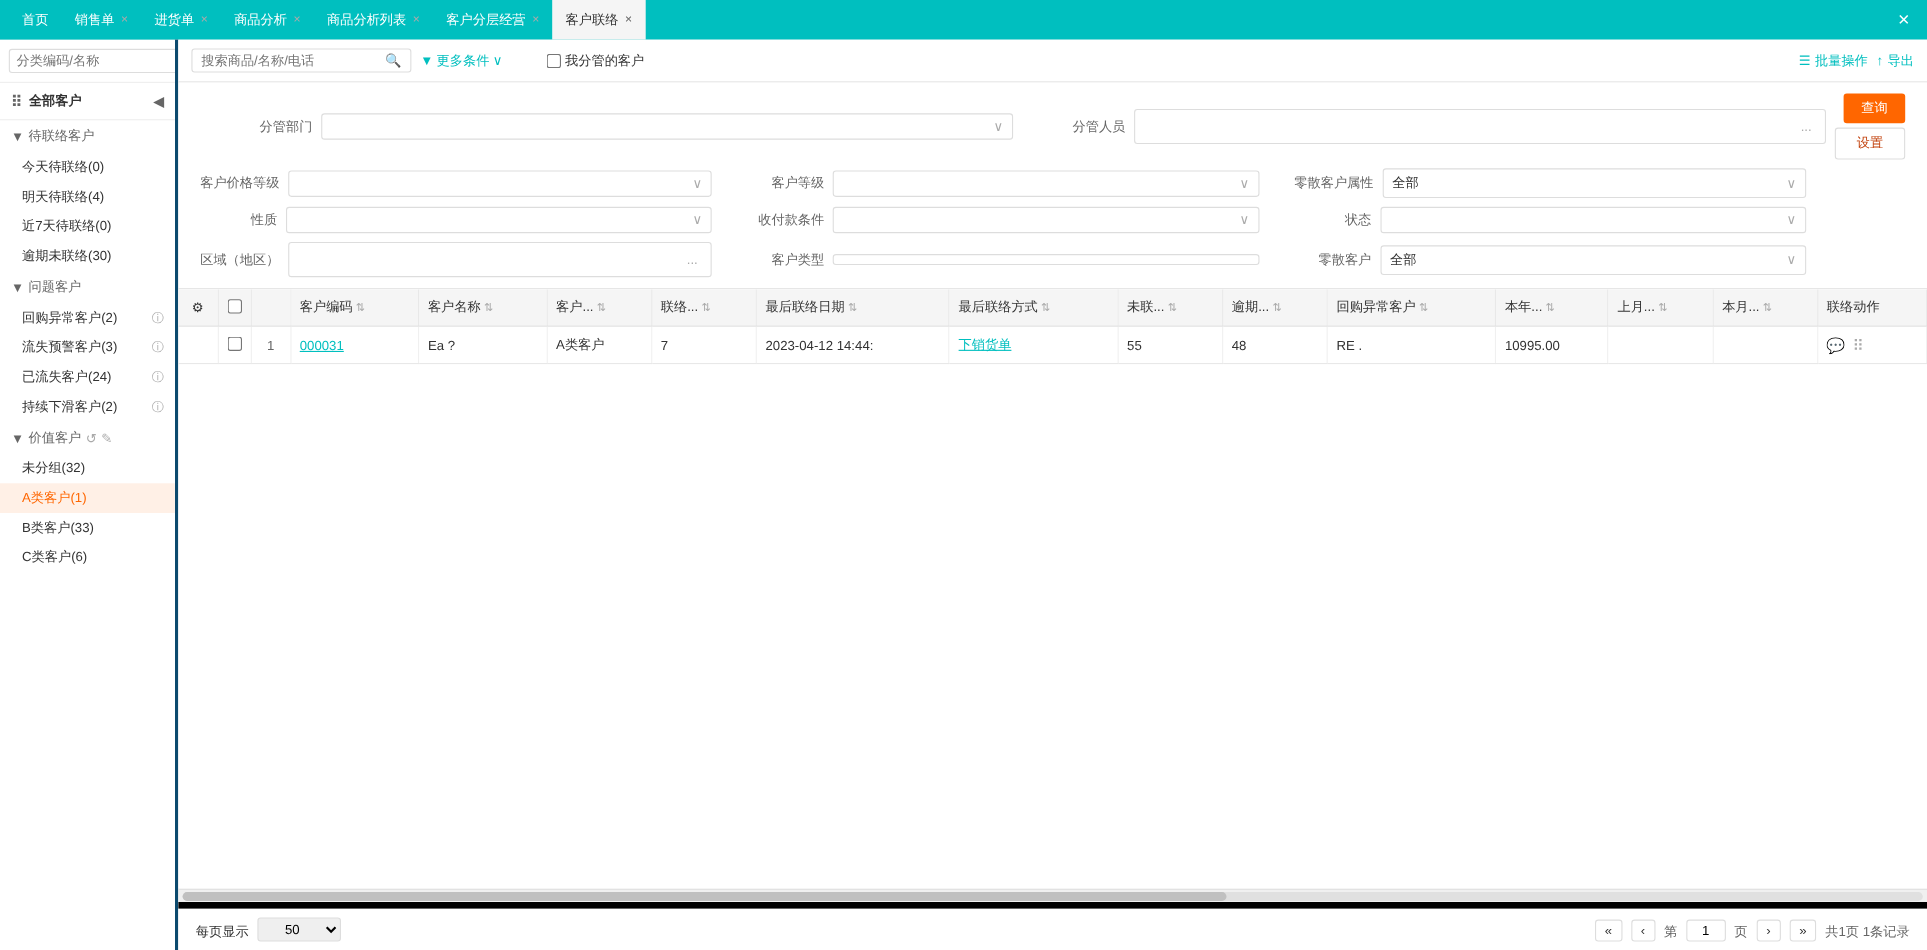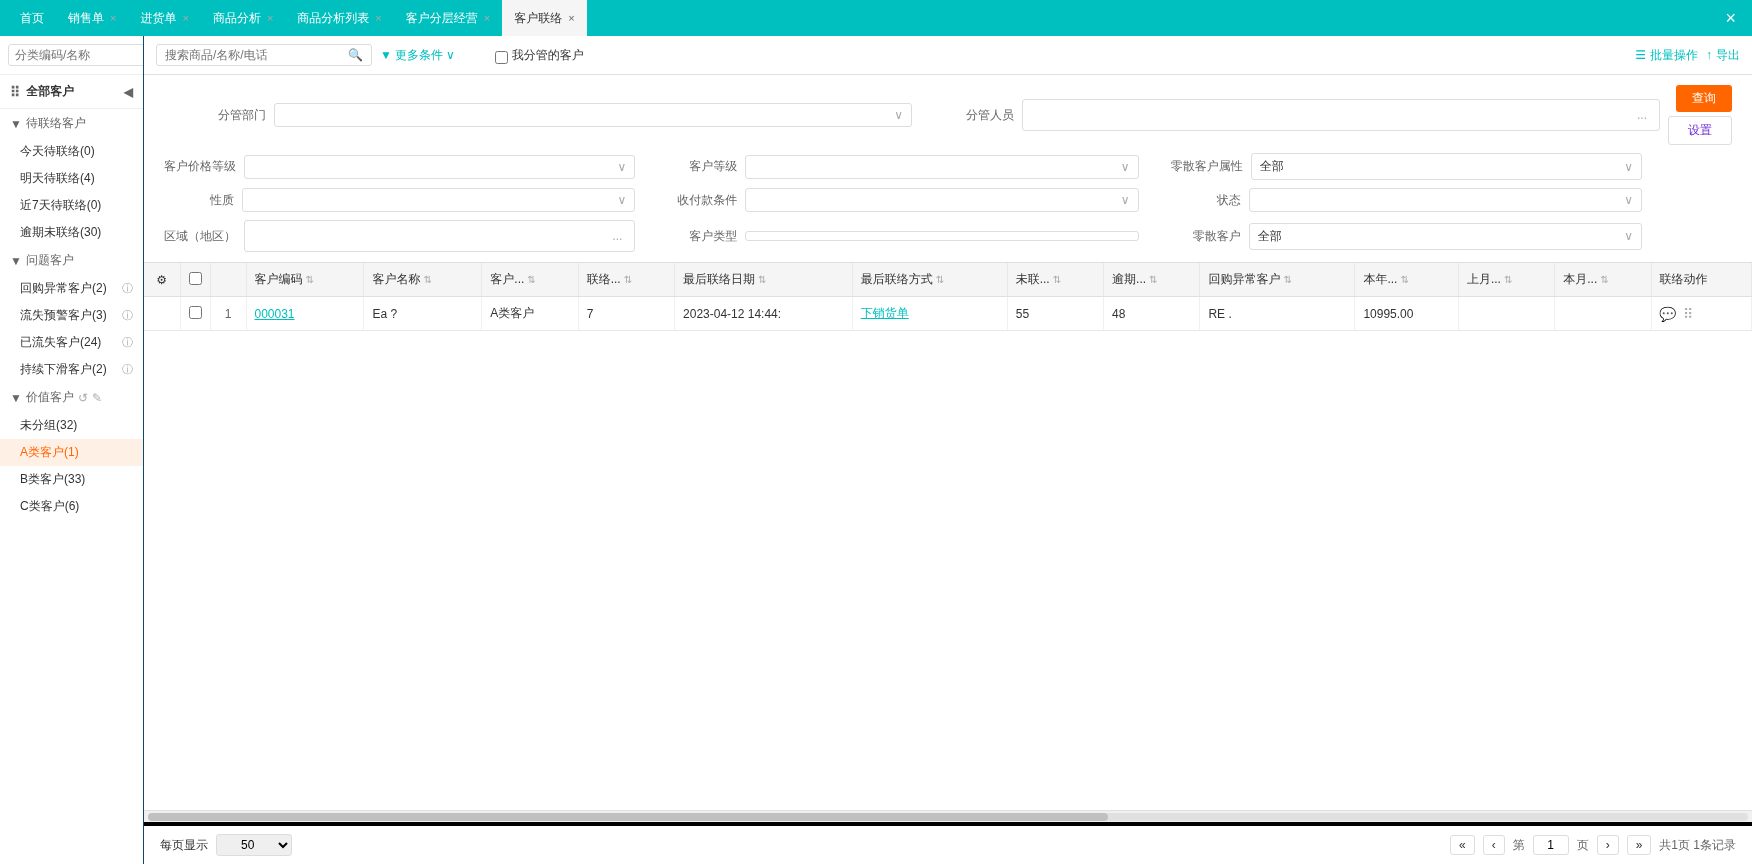--- a/index.html
+++ b/index.html
@@ -27,21 +27,21 @@
       color: #fff; font-size: 18px; cursor: pointer; padding: 0 8px;
     }
 
     
     .main-layout {
       display: flex; height: calc(864px - 36px);
     }
 
     
     .sidebar {
-      width: 144px; background: #fff; border-right: 1px solid #0c4a6e;
+      width: 162px; background: #fff; border-right: 3px solid #0c4a6e;
       display: flex; flex-direction: column; overflow-y: auto;
       flex-shrink: 0;
     }
     .sidebar-search {
       padding: 8px; border-bottom: 1px solid #eee; display: flex; align-items: center;
     }
     .sidebar-search input {
       border: 1px solid #ddd; border-radius: 3px; padding: 3px 6px; flex: 1;
       font-size: 12px; color: #999; outline: none;
     }
@@ -72,28 +72,28 @@
       flex: 1; display: flex; flex-direction: column; overflow: hidden;
     }
 
     
     .filter-bar {
       background: #fff; padding: 8px 12px; border-bottom: 1px solid #e0e0e0;
       display: flex; align-items: center; gap: 8px;
     }
     .filter-search {
       display: flex; align-items: center; border: 1px solid #ddd; border-radius: 3px;
-      padding: 3px 8px; width: 216px;
+      padding: 3px 8px; width: 200px;
     }
     .filter-search input { border: none; outline: none; flex: 1; font-size: 12px; color: #999; }
     .filter-search .search-icon { color: #aaa; }
     .filter-more {
       display: flex; align-items: center; color: #00bfbf; cursor: pointer; gap: 3px;
     }
-    .filter-checkbox { display: flex; align-items: flex-end; gap: 4px; color: #333; cursor: pointer; padding-left: 32px; }
+    .filter-checkbox { display: flex; align-items: center; gap: 4px; color: #333; cursor: pointer; padding-left: 32px; }
     .filter-spacer { flex: 1; }
     .batch-op-btn {
       display: flex; align-items: center; gap: 4px; color: #00bfbf; cursor: pointer; font-size: 12px;
     }
     .export-btn {
       display: flex; align-items: center; gap: 4px; color: #00bfbf; cursor: pointer; font-size: 12px;
     }
 
     
     .advanced-filter {
@@ -120,21 +120,21 @@
       background: #fff;
     }
     .filter-select .chevron { color: #aaa; }
     .filter-dots { color: #aaa; cursor: pointer; padding: 4px; }
 
     .query-btn {
       background: #ff6600; color: #fff; border: none; border-radius: 3px;
       padding: 5px 16px; cursor: pointer; font-size: 12px; margin-left: 8px;
     }
     .settings-btn {
-      background: #fff; color: #6d28d9; border: 1px solid #ddd; border-radius: 3px;
+      background: #fff; color: #c2410c; border: 1px solid #ddd; border-radius: 3px;
       padding: 5px 16px; cursor: pointer; font-size: 12px; display: block; margin-top: 4px;
     }
 
     
     .table-area {
       flex: 1; overflow: auto; background: #fff;
     }
     table {
       width: 100%; border-collapse: collapse;
     }
@@ -157,22 +157,22 @@
     .gear-col { width: 36px; text-align: center; }
     .checkbox-col { width: 30px; text-align: center; }
     .num-col { width: 36px; text-align: center; color: #666; }
 
     .link-text { color: #00bfbf; cursor: pointer; text-decoration: underline; }
     .action-icons { display: flex; align-items: center; gap: 6px; }
     .action-icon { color: #aaa; cursor: pointer; font-size: 14px; }
 
     
     .table-footer {
-      background: #fff; border-top: 4px solid #000000;
-      padding: 8px 16px; display: flex; align-items: center; gap: 8px;
+      background: #fff; border-top: 6px solid #000000;
+      padding: 8px 16px; display: flex; align-items: flex-end; gap: 8px;
       color: #666; font-size: 12px;
     }
     .footer-label { color: #333; }
     .page-size-select {
       border: 1px solid #ddd; border-radius: 3px; padding: 2px 20px;
       font-size: 12px; outline: none;
     }
     .footer-spacer { flex: 1; }
     .page-nav-btn {
       border: 1px solid #ddd; background: #fff; padding: 2px 8px;

